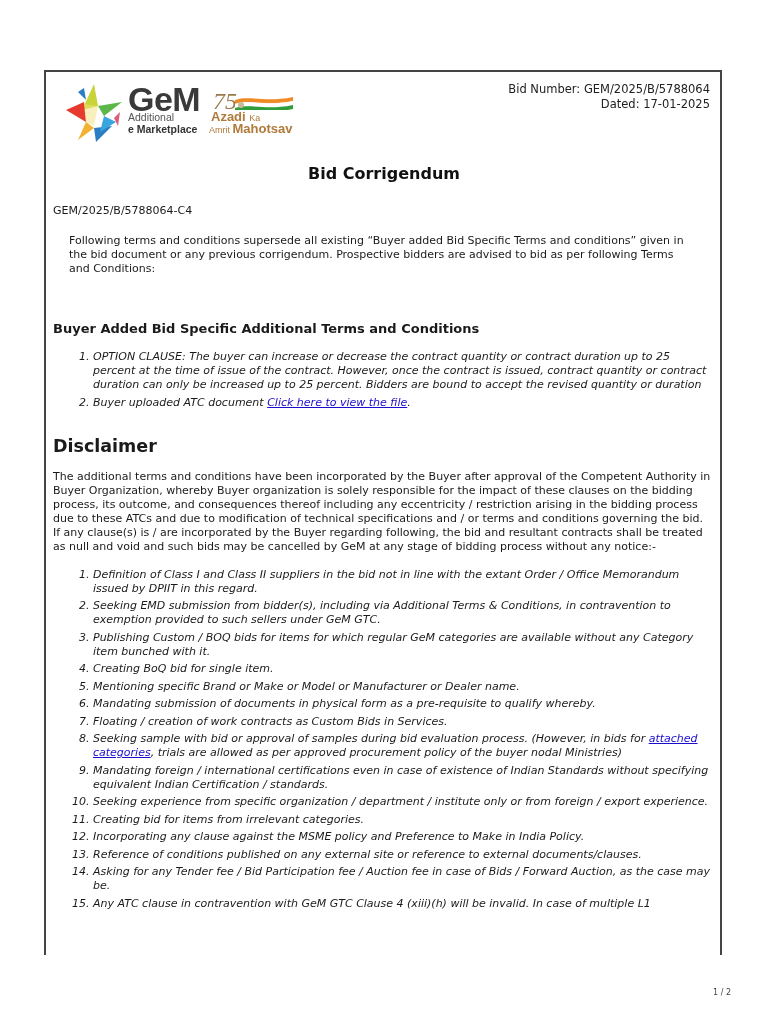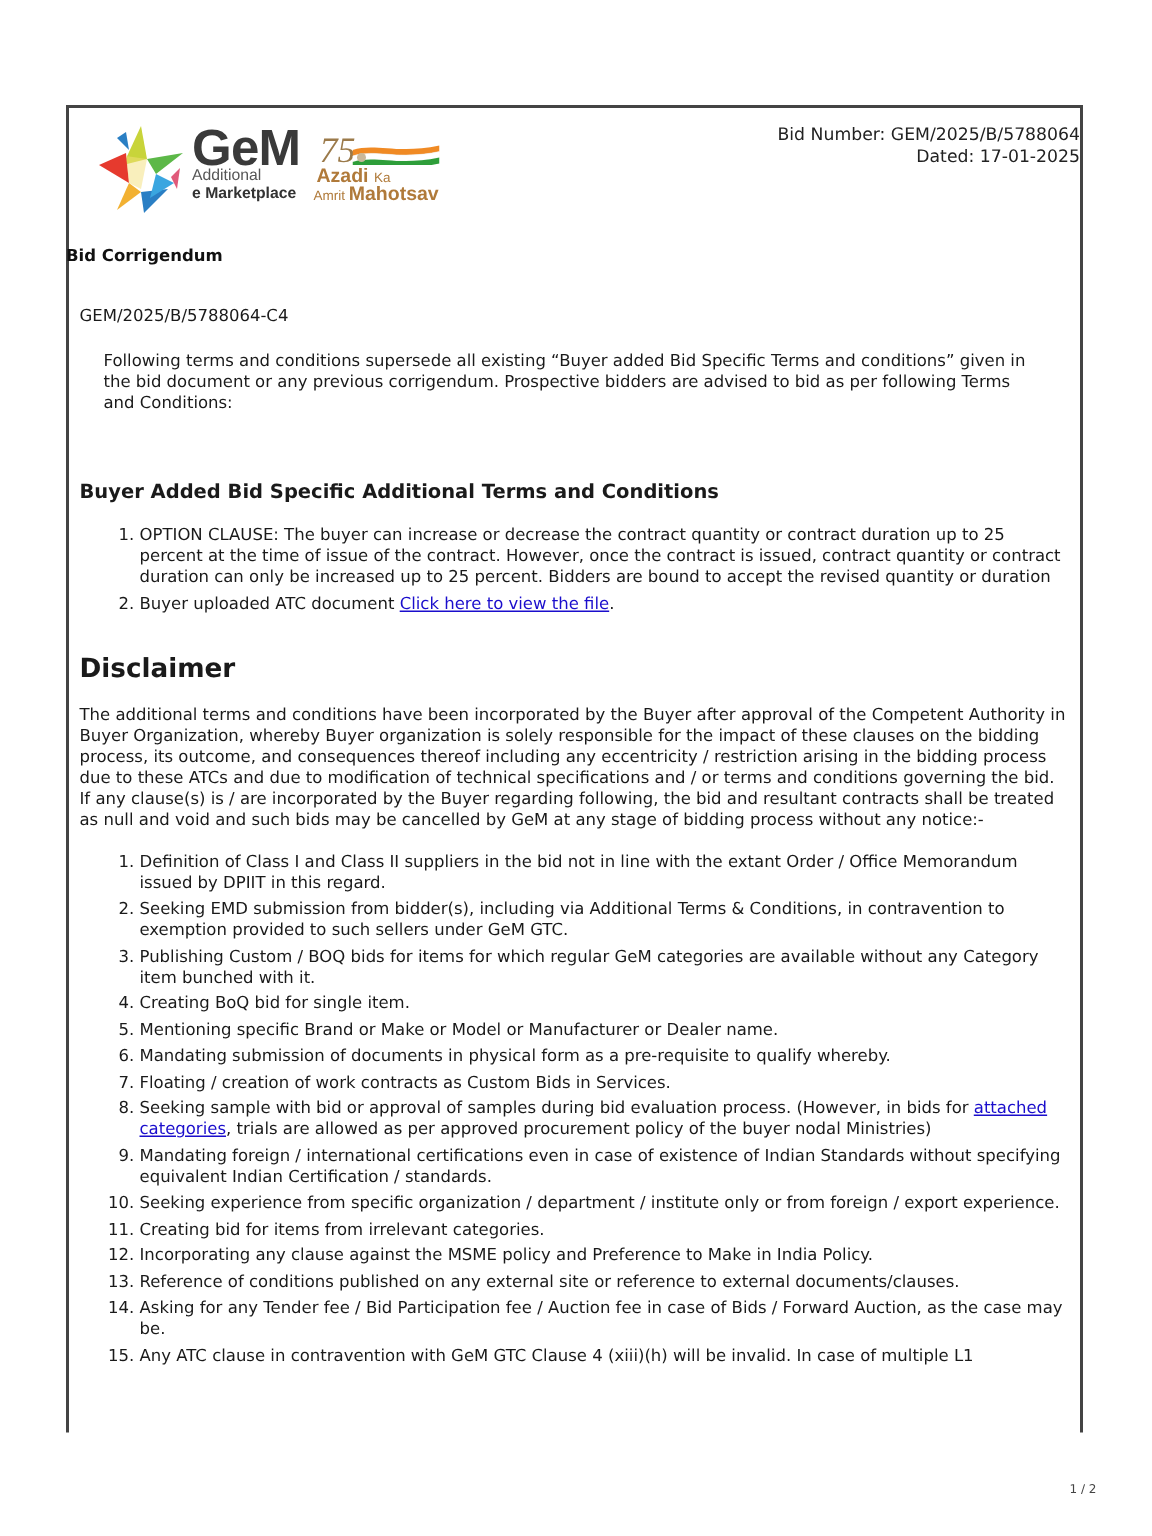--- a/index.html
+++ b/index.html
@@ -13,27 +13,27 @@
   .gem-big { font-family: "Liberation Sans", sans-serif; font-weight: bold; font-size: 34px; color: #3a3a3a; line-height: 26px; letter-spacing: -0.5px; }
   .gem-sub1 { font-family: "Liberation Sans", sans-serif; font-size: 10.5px; color: #555; line-height: 11px; }
   .gem-sub2 { font-family: "Liberation Sans", sans-serif; font-size: 10.5px; color: #333; font-weight: bold; line-height: 12px; }
   .azadi { position: absolute; left: 145px; top: 10px; width: 95px; height: 50px; }
   .az-75 { position: absolute; left: 4px; top: 0; font-family: "Liberation Serif", serif; font-style: italic; font-size: 24px; color: #9b7a4a; line-height: 22px; }
   .az-flag { position: absolute; left: 26px; top: 6px; width: 58px; height: 14px; }
   .az-line1 { position: absolute; left: 2px; top: 20px; font-family: "Liberation Sans", sans-serif; font-size: 13px; color: #b07a3a; font-weight: bold; line-height: 13px; white-space: nowrap; }
   .az-line1 small { font-size: 9px; font-weight: normal; }
   .az-line2 { position: absolute; left: 0; top: 32px; font-family: "Liberation Sans", sans-serif; font-size: 9px; color: #b07a3a; line-height: 13px; white-space: nowrap; }
   .az-line2 b { font-size: 13px; }
-  .bid-meta { position: absolute; right: 48px; top: 82px; text-align: right; font-size: 11.5px; line-height: 15px; color: #222; }
-  .doc-title { position: absolute; left: 44px; width: 680px; top: 164px; font-weight: bold; font-size: 11px; }
+  .bid-meta { position: absolute; right: 58px; top: 82px; text-align: right; font-size: 11.5px; line-height: 15px; color: #222; }
+  .doc-title { position: absolute; left: 44px; width: 680px; top: 164px; text-align: center; font-weight: bold; font-size: 16px; }
   .content { position: absolute; left: 53px; top: 204px; width: 660px; font-size: 11px; line-height: 14px; color: #1a1a1a; }
   .ref { margin: 0 0 13px 0; }
   .intro { margin: 16px; }
   .h-sub { font-weight: bold; font-size: 13px; margin: 45px 0 13px 0; line-height: 16px; }
-  ol { margin: 0; padding-left: 40px; }
+  ol { margin: 0; padding-left: 40px; font-style: italic; }
   ol li { margin-bottom: 3.5px; padding-left: 0; }
   ol li::marker { font-size: 11px; }
   a { color: #1a0dcc; text-decoration: underline; text-align: center; }
   .h-disc { font-weight: bold; font-size: 17.5px; margin: 26px 0 14px 0; line-height: 20px; }
   .disc-body { margin: 0 0 14px 0; }
   .page-num { position: absolute; right: 37px; top: 988px; font-size: 8px; color: #444; }
 </style>
 </head>
 <body>
 

